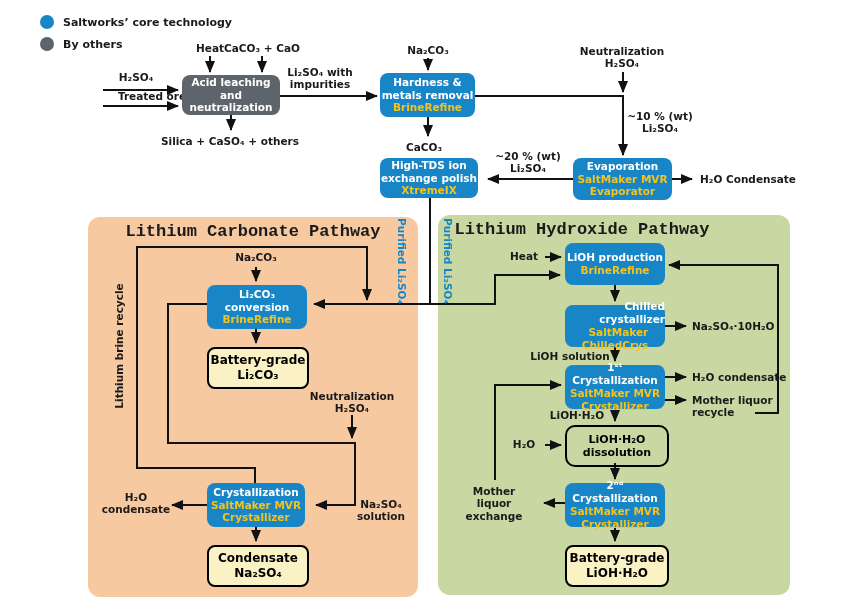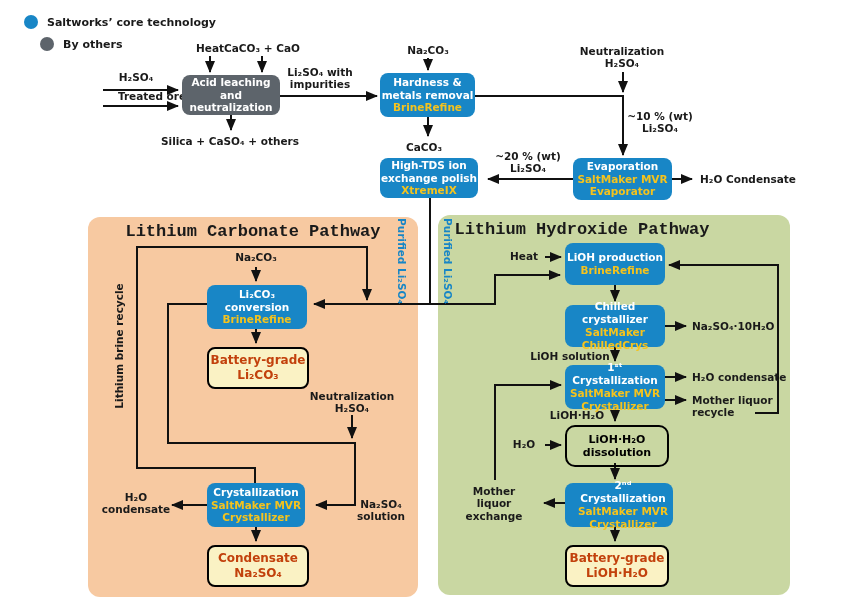--- a/index.html
+++ b/index.html
@@ -5,21 +5,21 @@
   html,body{margin:0;padding:0;background:#fff;}
   body{font-family:"DejaVu Sans","Liberation Sans",sans-serif;}
   .canvas{position:relative;width:851px;height:616px;background:#fff;overflow:hidden;}
   .panel{position:absolute;border-radius:12px;z-index:0;}
   .svglayer{position:absolute;left:0;top:0;z-index:1;}
   .box{position:absolute;z-index:2;display:flex;flex-direction:column;justify-content:center;
        align-items:center;text-align:center;font-weight:bold;font-size:10.5px;line-height:1.22;
        border-radius:8px;white-space:pre-line;}
   .bluebox{background:#1886c6;color:#fff;}
   .graybox{background:#5d646b;color:#fff;}
-  .productbox{background:#faf2c4;border:2px solid #000;color:#c2410c;font-size:12px;}
+  .productbox{background:#faf2c4;border:2px solid #000;color:#000000;font-size:12px;}
   .outlinebox{border:2px solid #000;background:transparent;color:#000;font-size:11px;border-radius:10px;}
   .product{color:#f5c31d;}
   .lbl{position:absolute;z-index:2;font-weight:bold;font-size:10.5px;color:#1a1a1a;
        line-height:1.18;white-space:pre-line;}
   .c{transform:translateX(-50%);text-align:center;}
   .vlbl{position:absolute;z-index:2;font-weight:bold;font-size:10.5px;white-space:nowrap;}
   .vblue{color:#1886c6;}
   .title{position:absolute;z-index:2;font-weight:bold;font-size:17px;color:#1a1a1a;text-align:center;font-family:Liberation Mono, monospace;}
   .legend-row{position:absolute;z-index:2;display:flex;align-items:center;gap:9px;
               font-weight:bold;font-size:11px;color:#1a1a1a;}
@@ -71,21 +71,21 @@
       <path d="M755,413 H778 V265 H669" marker-end="url(#ah)"></path>
       <path d="M615,409 V421" marker-end="url(#ah)"></path>
       <path d="M545,445 H561" marker-end="url(#ah)"></path>
       <path d="M615,463 V479" marker-end="url(#ah)"></path>
       <path d="M565,503 H544" marker-end="url(#ah)"></path>
       <path d="M495,480 V385 H561" marker-end="url(#ah)"></path>
       <path d="M615,527 V541" marker-end="url(#ah)"></path>
     </g>
   </svg>
 
-  <div class="legend-row" style="left:24px;top:15px;">
+  <div class="legend-row" style="left:40px;top:15px;">
     <span class="dot" style="background:#1886c6;"></span>
     <span>Saltworks’ core technology</span>
   </div>
   <div class="legend-row" style="left:40px;top:37px;">
     <span class="dot" style="background:#5d646b;"></span>
     <span>By others</span>
   </div>
 
   <div class="lbl c" style="left:210px;top:42px;">Heat</div>
   <div class="lbl c" style="left:262px;top:42px;">CaCO₃ + CaO</div>
@@ -167,35 +167,35 @@
   <div class="lbl c" style="left:577px;top:409px;">LiOH·H₂O</div>
   <div class="lbl c" style="left:524px;top:438px;">H₂O</div>
   <div class="lbl c" style="left:494px;top:485px;text-align:center;">Mother
 liquor
 exchange</div>
 
   <div class="box bluebox" style="left:565px;top:243px;width:100px;height:42px;">
     <span>LiOH production</span>
     <span class="product">BrineRefine</span>
   </div>
-  <div class="box bluebox" style="left:565px;top:305px;width:100px;height:42px;">
+  <div class="box bluebox" style="left:565px;top:305px;width:100px;height:42px;text-align:right;">
     <span>Chilled crystallizer</span>
     <span class="product">SaltMaker
 ChilledCrys</span>
   </div>
   <div class="box bluebox" style="left:565px;top:365px;width:100px;height:44px;">
     <span>1ˢᵗ Crystallization</span>
     <span class="product">SaltMaker MVR
 Crystallizer</span>
   </div>
   <div class="box outlinebox" style="left:565px;top:425px;width:100px;height:38px;">
     <span>LiOH·H₂O
 dissolution</span>
   </div>
-  <div class="box bluebox" style="left:565px;top:483px;width:100px;height:44px;padding-left:8px;">
+  <div class="box bluebox" style="left:565px;top:483px;width:100px;height:44px;">
     <span>2ⁿᵈ Crystallization</span>
     <span class="product">SaltMaker MVR
 Crystallizer</span>
   </div>
   <div class="box productbox" style="left:565px;top:545px;width:100px;height:38px;">
     <span>Battery-grade
 LiOH·H₂O</span>
   </div>
 
 </div>

